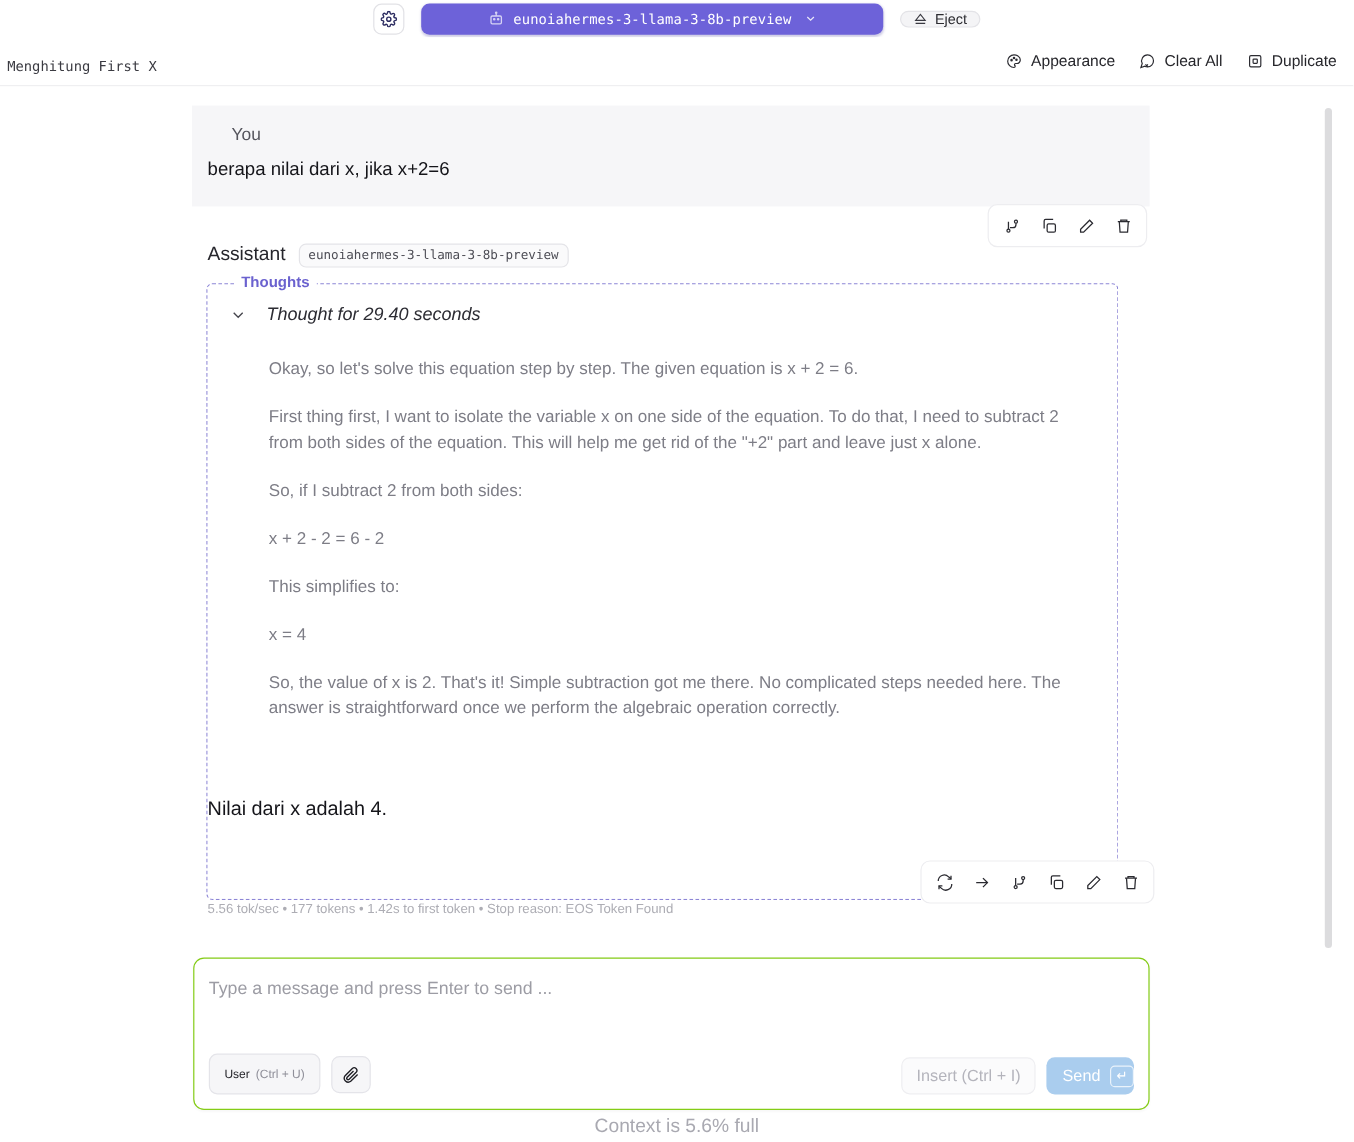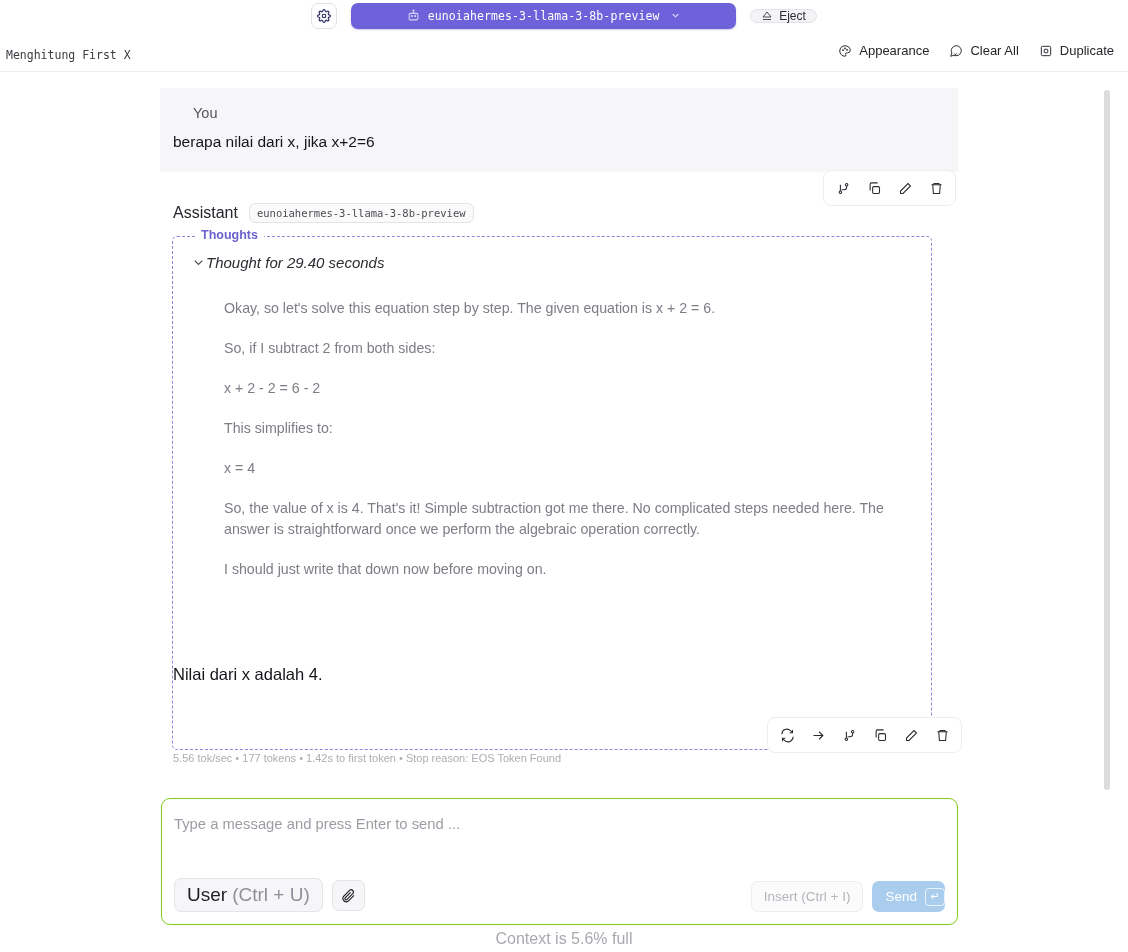--- a/index.html
+++ b/index.html
@@ -109,21 +109,21 @@
   .thoughts {
     position: absolute; top: 164px; left: 172px; width: 760px; height: 514px;
     border: 1px dashed #8d86d6; border-radius: 5px;
   }
   .thoughts-legend {
     position: absolute; top: -9px; left: 22px; background: #fff;
     padding: 0 6px; font-size: 12.5px; color: #6b62cf; font-weight: bold;
   }
   .thought-head {
     position: absolute; top: 17px; left: 18px;
-    display: flex; align-items: center; cursor: pointer;
+    display: flex; align-items: center; gap: 16px; cursor: pointer;
   }
   .thought-head .label {
     font-size: 15px; font-style: italic; color: #2c2c33;
   }
   .thought-body {
     position: absolute; top: 61px; left: 51px; width: 660px;
   }
   .thought-body p {
     margin: 0 0 19px 0; font-size: 14.2px; line-height: 21px; color: #7d7d86;
   }
@@ -151,21 +151,21 @@
   }
   .composer .placeholder {
     position: absolute; top: 17px; left: 12px; font-size: 14.8px; color: #9c9ca4;
   }
   .composer-left {
     position: absolute; bottom: 12px; left: 12px; display: flex; align-items: center; gap: 9px;
   }
   .role-btn {
     height: 31px; padding: 16px 12px; border: 1px solid #e4e4e9; border-radius: 7px;
     background: #f6f6f8; display: flex; align-items: center; gap: 5px;
-    font-size: 19px; color: #1f1f25; cursor: pointer;
+    font-size: 10px; color: #1f1f25; cursor: pointer;
   }
   .role-btn .hint { color: #8f8f99; }
   .attach-btn {
     width: 33px; height: 31px; border: 1px solid #e4e4e9; border-radius: 7px;
     background: #f6f6f8; display: flex; align-items: center; justify-content: center;
     cursor: pointer;
   }
   .composer-right {
     position: absolute; bottom: 12px; right: 12px; display: flex; align-items: center; gap: 9px; margin-top: 16px;
   }
@@ -321,26 +321,26 @@
       <div class="thought-head">
         <span>
           <svg width="15" height="15" viewBox="0 0 24 24" fill="none" stroke="#45454d" stroke-width="1.8">
             <polyline points="6 9 12 15 18 9"></polyline>
           </svg>
         </span>
         <span class="label">Thought for 29.40 seconds</span>
       </div>
       <div class="thought-body">
         <p>Okay, so let's solve this equation step by step. The given equation is x + 2 = 6.</p>
+        <p>First thing first, I want to isolate the variable x on one side of the equation. To do that, I need to subtract 2 from both sides of the equation. This will help me get rid of the "+2" part and leave just x alone.</p>
         <p>So, if I subtract 2 from both sides:</p>
         <p>x + 2 - 2 = 6 - 2</p>
         <p>This simplifies to:</p>
         <p>x = 4</p>
-        <p>So, the value of x is 4. That's it! Simple subtraction got me there. No complicated steps needed here. The answer is straightforward once we perform the algebraic operation correctly.</p>
-        <p>I should just write that down now before moving on.</p>
+        <p>So, the value of x is 2. That's it! Simple subtraction got me there. No complicated steps needed here. The answer is straightforward once we perform the algebraic operation correctly.</p>
       </div>
     </div>
 
     <div class="final-answer">Nilai dari x adalah 4.</div>
     <div class="meta-line">5.56 tok/sec • 177 tokens • 1.42s to first token • Stop reason: EOS Token Found</div>
 
     <div class="assistant-actions">
       <div class="icon-btn">
         <svg width="15" height="15" viewBox="0 0 24 24" fill="none" stroke="#2b2b31" stroke-width="1.7">
           <path d="M3 10a8 8 0 0 1 13.7-5.7L20 7"></path>

